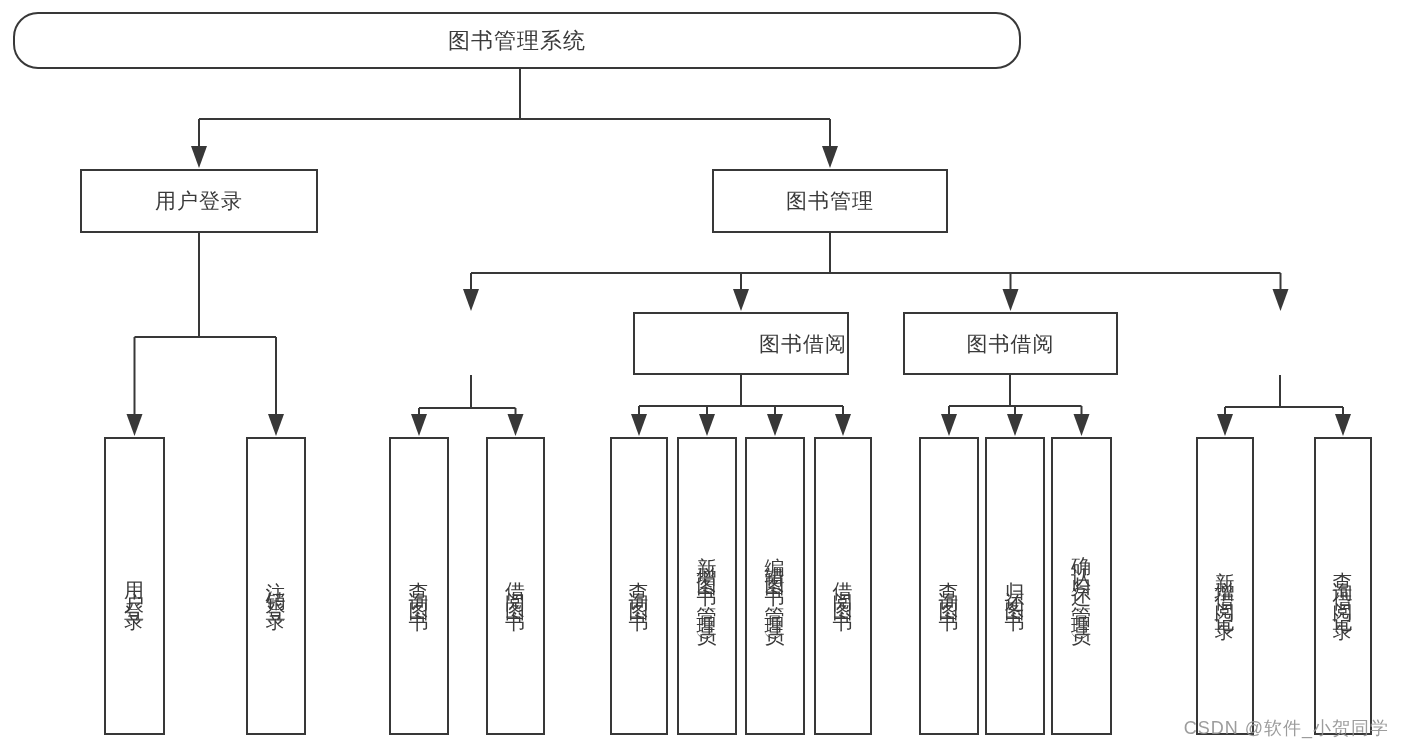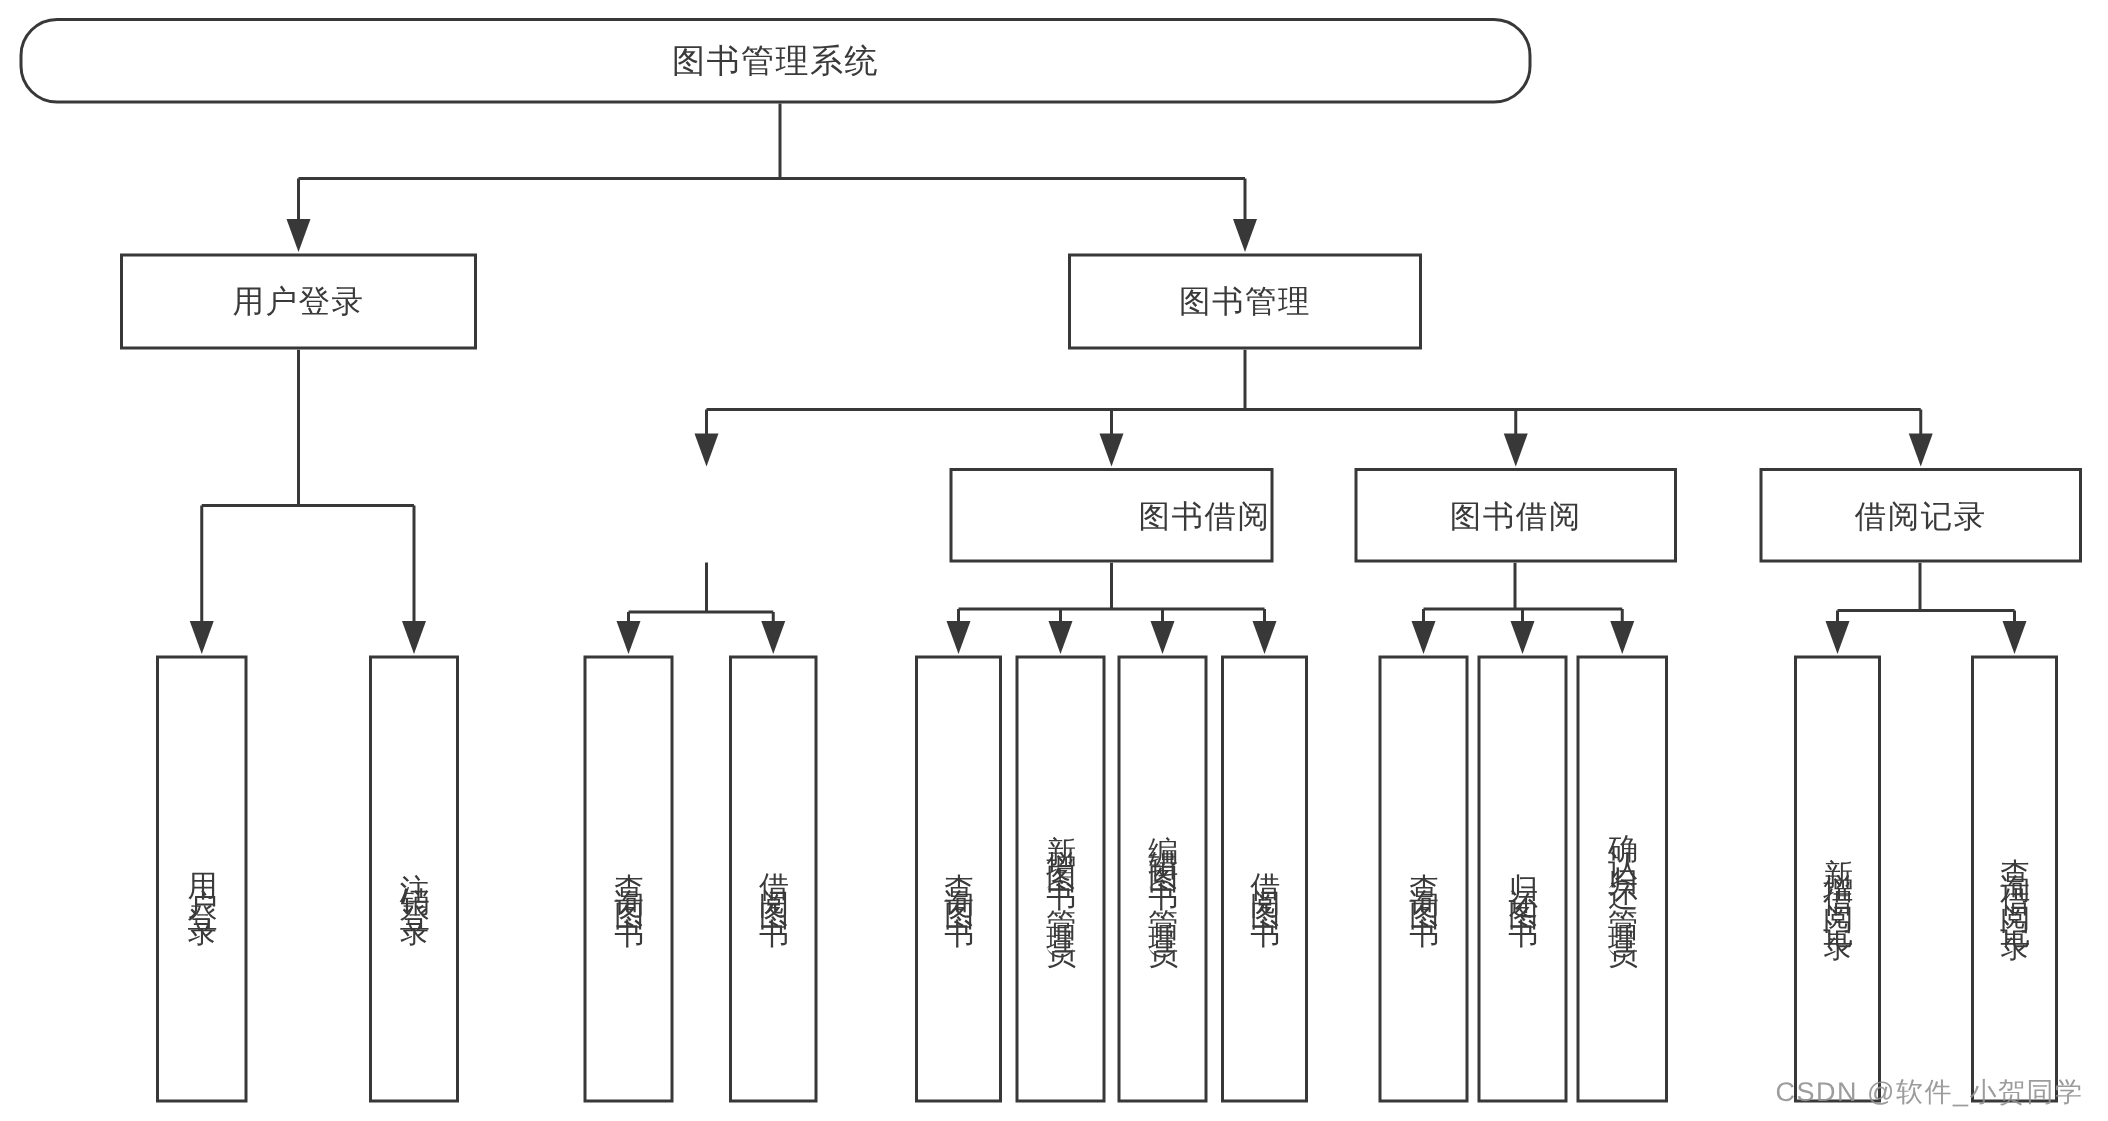--- a/index.html
+++ b/index.html
@@ -141,23 +141,20 @@
   <div class="node" style="left:712px; top:169px; width:236px; height:64px;">
     <span>图书管理</span>
   </div>
 
   <div class="node" style="left:633px; top:312px; width:216px; height:63px;justify-content:flex-end;">
     <span>图书借阅</span>
   </div>
   <div class="node" style="left:903px; top:312px; width:215px; height:63px;">
     <span>图书借阅</span>
   </div>
-  <div class="node" style="left:1173px; top:312px; width:215px; height:63px;">
-    <span>借阅记录</span>
-  </div>
 
   <div class="leaf" style="left:104px; top:437px; width:61px; height:298px;">
     <span>用户登录</span>
   </div>
   <div class="leaf" style="left:246px; top:437px; width:60px; height:298px;">
     <span>注销登录</span>
   </div>
 
   <div class="leaf" style="left:389px; top:437px; width:60px; height:298px;">
     <span>查询图书</span>

